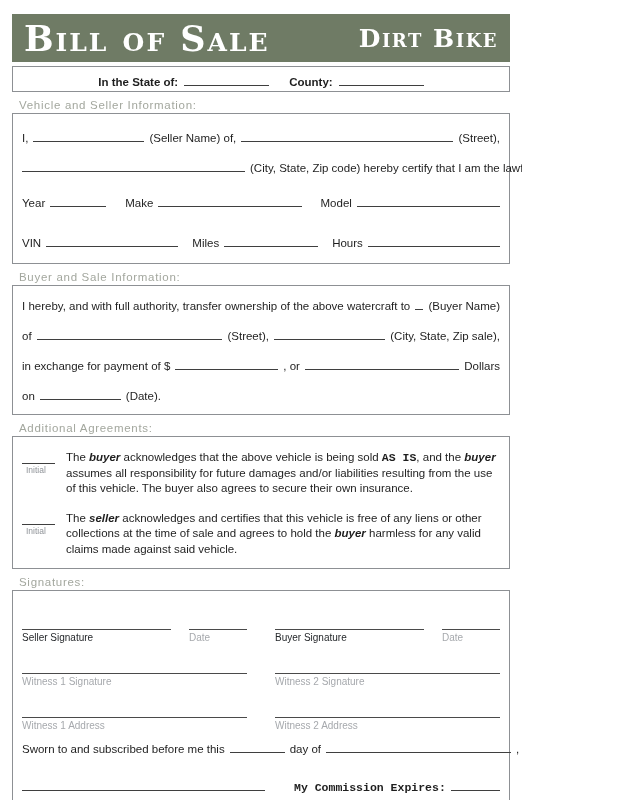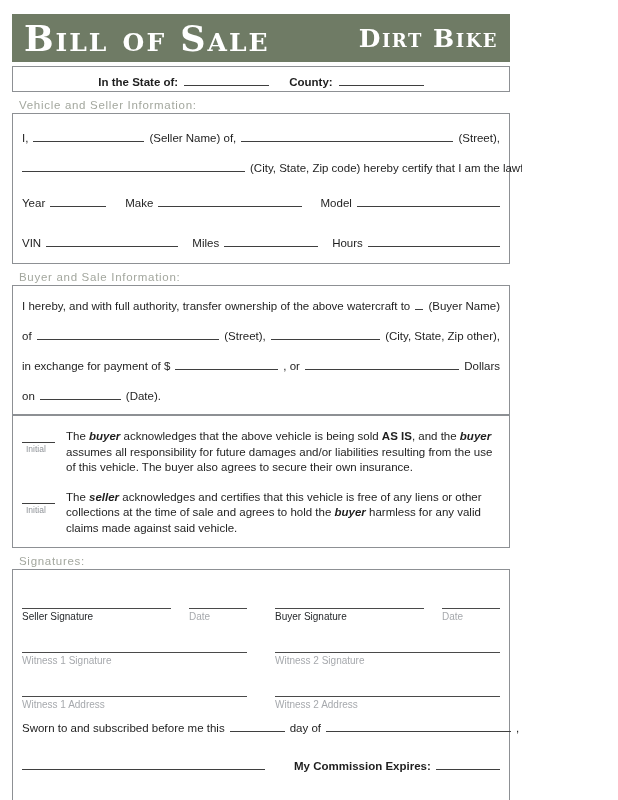--- a/index.html
+++ b/index.html
@@ -42,21 +42,21 @@
   .mt21{margin-top:21px} .mt26{margin-top:26px}
   .mt10{margin-top:10px} .mt24{margin-top:24px}
 
   
   .agree-row { display:flex; }
   .agree-gutter { flex:0 0 44px; padding-top:2px; }
   .agree-gutter .blank { width:33px; display:block; }
   .initial-lbl { font-size:8.5px; color:#8f9398; margin-top:1px; padding-left:4px; }
   .agree-text { flex:1 1 auto; line-height:15.5px; }
   .bi { font-weight:bold; font-style:italic; }
-  .b  { font-weight:bold; }
+  .b  { font-weight:bold;font-family:Liberation Mono, monospace; }
 
   
   .two-col { display:flex; gap:28px; }
   .col { flex:1 1 0; min-width:0; }
   .sig-row1 { display:flex; gap:18px; align-items:flex-end; }
   .sig-main { flex:1 1 auto; }
   .sig-date { flex:0 0 58px; }
   .sline { border-bottom:1.3px solid #4a4a4a; height:12px; }
   .slbl { font-size:10px; margin-top:2px; color:#26292c; }
   .muted { color:#a6a9ad; }
@@ -117,36 +117,37 @@
       <div class="fline">
         <span>I hereby, and with full authority, transfer ownership of the above watercraft to</span>
         <span class="blank grow"></span>
         <span>(Buyer Name)</span>
       </div>
       <div class="fline mt16">
         <span>of</span>
         <span class="blank grow167"></span>
         <span>(Street),</span>
         <span class="blank grow"></span>
-        <span>(City, State, Zip other),</span>
+        <span>(City, State, Zip sale),</span>
       </div>
       <div class="fline mt16">
         <span>in exchange for payment of $</span>
         <span class="blank w103"></span>
         <span>, or</span>
         <span class="blank grow"></span>
         <span>Dollars</span>
       </div>
       <div class="fline mt16">
         <span>on</span>
         <span class="blank w81"></span>
         <span>(Date).</span>
       </div>
     </div>
 
+    <div class="sec-heading">Additional Agreements:</div>
     <div class="box agree-box">
       <div class="agree-row">
         <div class="agree-gutter">
           <span class="blank"></span>
           <div class="initial-lbl">Initial</div>
         </div>
         <div class="agree-text"><span>The </span><span class="bi">buyer</span><span> acknowledges that the above vehicle is being sold </span><span class="b">AS IS</span><span>, and the </span><span class="bi">buyer</span><span> assumes all responsibility for future damages and/or liabilities resulting from the use of this vehicle. The buyer also agrees to secure their own insurance.</span></div>
       </div>
       <div class="agree-row mt14">
         <div class="agree-gutter">

